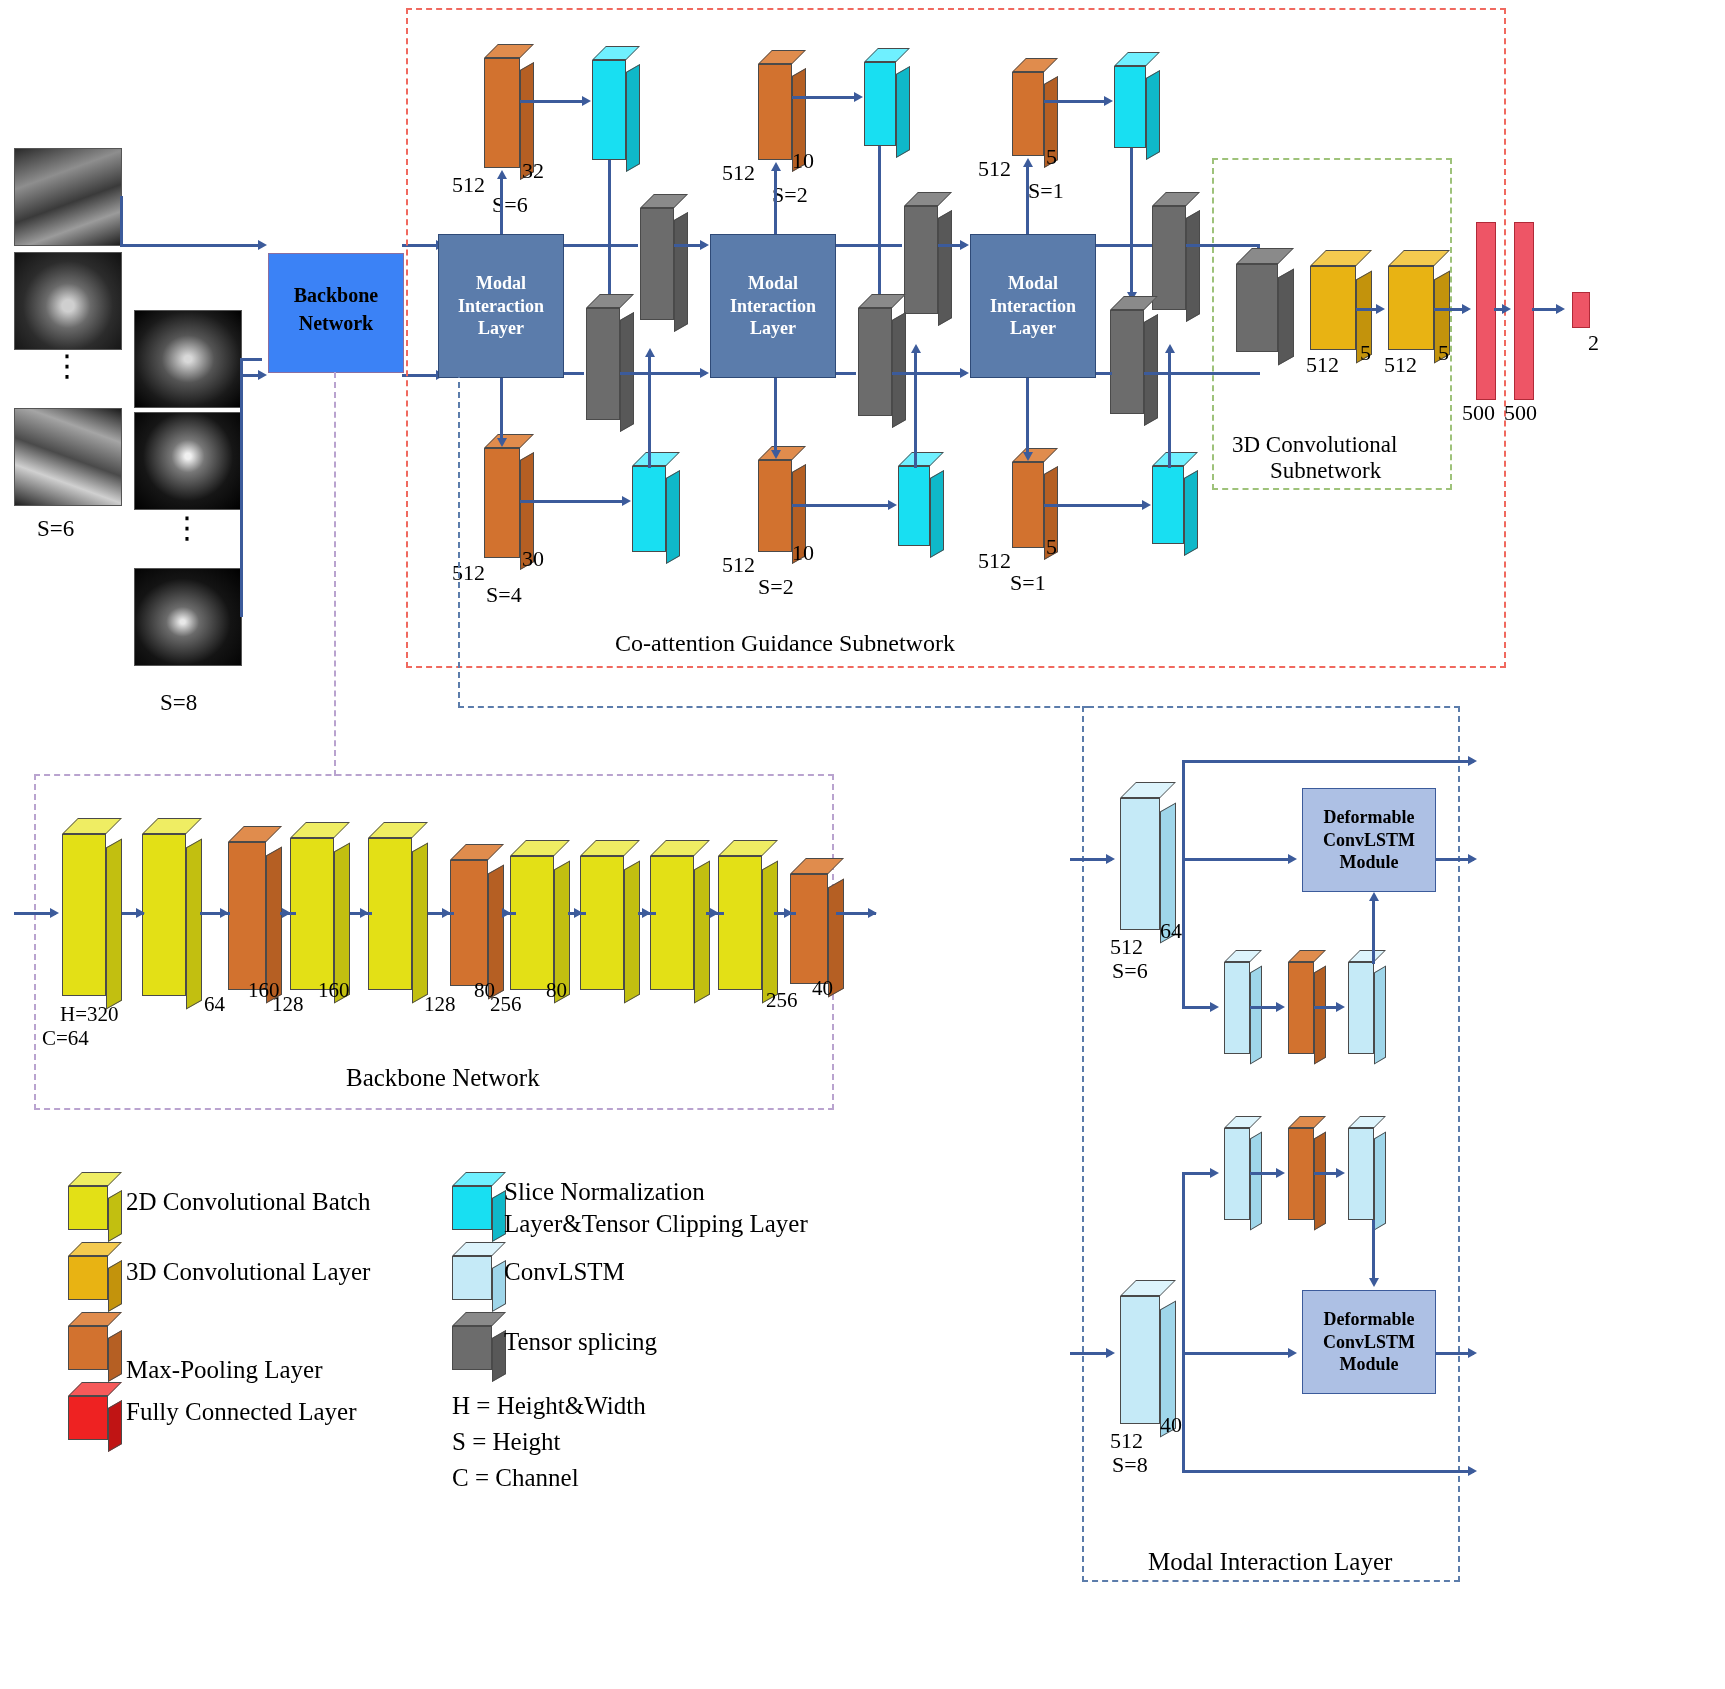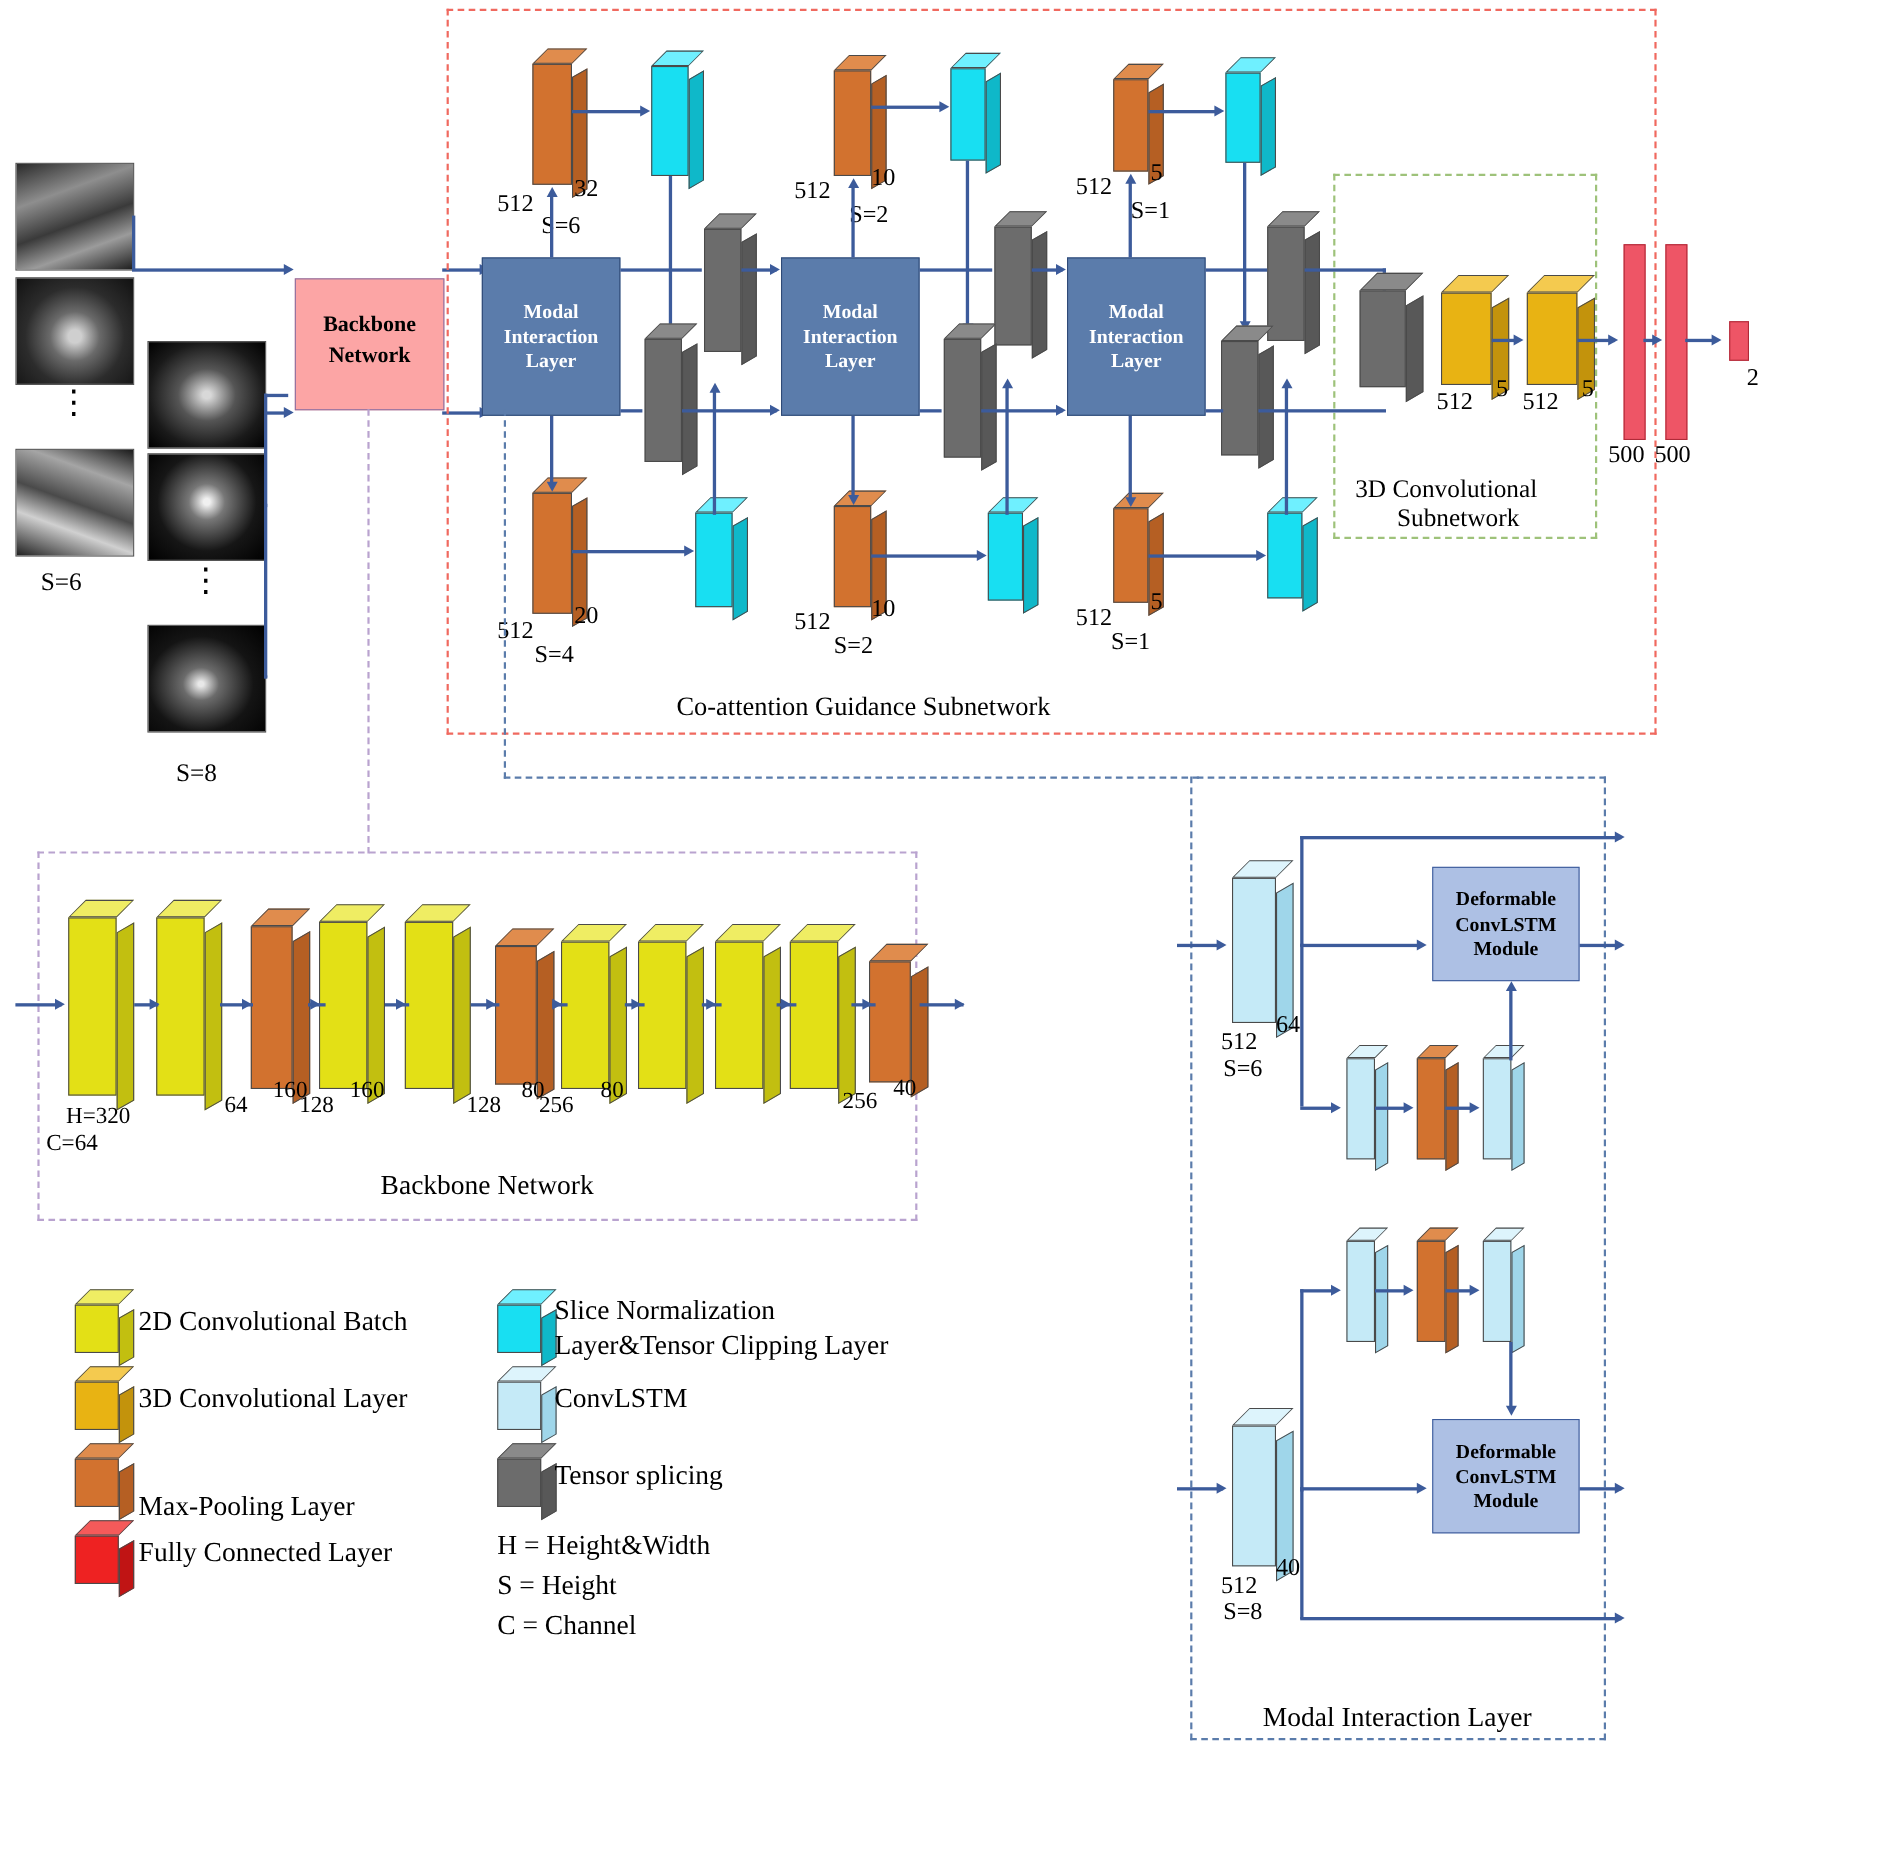--- a/index.html
+++ b/index.html
@@ -51,21 +51,21 @@
 
 <div class="ln" style="left:240px;top:358px;width:3px;height:3px;"></div>
 <div class="ln" style="left:240px;top:358px;width:3px;height:258px;"></div>
 <div class="ln" style="left:240px;top:358px;width:22px;height:3px;"></div>
 <div class="ln" style="left:240px;top:458px;width:3px;height:3px;"></div>
 <div class="ln" style="left:240px;top:614px;width:3px;height:3px;"></div>
 <div class="ln" style="left:240px;top:374px;width:22px;height:3px;"></div>
 <div class="ln" style="left:260px;top:374px;width:3px;height:3px;"></div>
 <div class="arrH" style="left:258px;top:370px;"></div>
 
-<div class="abs" style="left:268px;top:253px;width:134px;height:118px;background:#fca5a5;border:1px solid #8b6fa0;">
+<div class="abs" style="left:268px;top:253px;width:134px;height:118px;background:#3b82f6;border:1px solid #8b6fa0;">
   <div style="position:absolute;left:0;right:0;top:30px;text-align:center;font-weight:bold;font-size:20px;">Backbone</div>
   <div style="position:absolute;left:0;right:0;top:58px;text-align:center;font-weight:bold;font-size:20px;">Network</div>
 </div>
 <div class="ln" style="left:402px;top:244px;width:40px;height:3px;"></div>
 <div class="ln" style="left:402px;top:374px;width:40px;height:3px;"></div>
 <div class="arrH" style="left:436px;top:240px;"></div>
 <div class="arrH" style="left:436px;top:370px;"></div>
 
 <div class="dash" style="left:406px;top:8px;width:1100px;height:660px;border:2px dashed #f0695f;"></div>
 <div class="lbl bold" style="left:615px;top:630px;font-size:24px;">Co-attention Guidance Subnetwork</div>
@@ -117,21 +117,21 @@
 <div class="arrH" style="left:582px;top:96px;"></div>
 <div class="ln" style="left:608px;top:160px;width:3px;height:140px;"></div>
 <div class="arrD" style="left:605px;top:296px;"></div>
 
 <div class="box3d" style="left:484px;top:448px;width:36px;height:110px;">
   <div class="front" style="background:#d2722f;"></div>
   <div class="side" style="background:#b55f23;width:14px;transform:skewY(-30deg);right:-14px;top:8px;"></div>
   <div class="top" style="background:#e08c4d;height:14px;top:-14px;transform:skewX(-45deg);"></div>
 </div>
 <div class="lbl" style="left:452px;top:560px;font-size:22px;">512</div>
-<div class="lbl" style="left:522px;top:546px;font-size:22px;">20</div>
+<div class="lbl" style="left:522px;top:546px;font-size:22px;">30</div>
 <div class="lbl" style="left:486px;top:582px;font-size:22px;">S=4</div>
 
 <div class="box3d" style="left:632px;top:466px;width:34px;height:86px;">
   <div class="front" style="background:#18dff2;"></div>
   <div class="side" style="background:#0fb8c9;width:14px;transform:skewY(-30deg);right:-14px;top:8px;"></div>
   <div class="top" style="background:#6ff0ff;height:14px;top:-14px;transform:skewX(-45deg);"></div>
 </div>
 
 <div class="ln" style="left:500px;top:378px;width:3px;height:62px;"></div>
 <div class="arrD" style="left:497px;top:438px;"></div>

